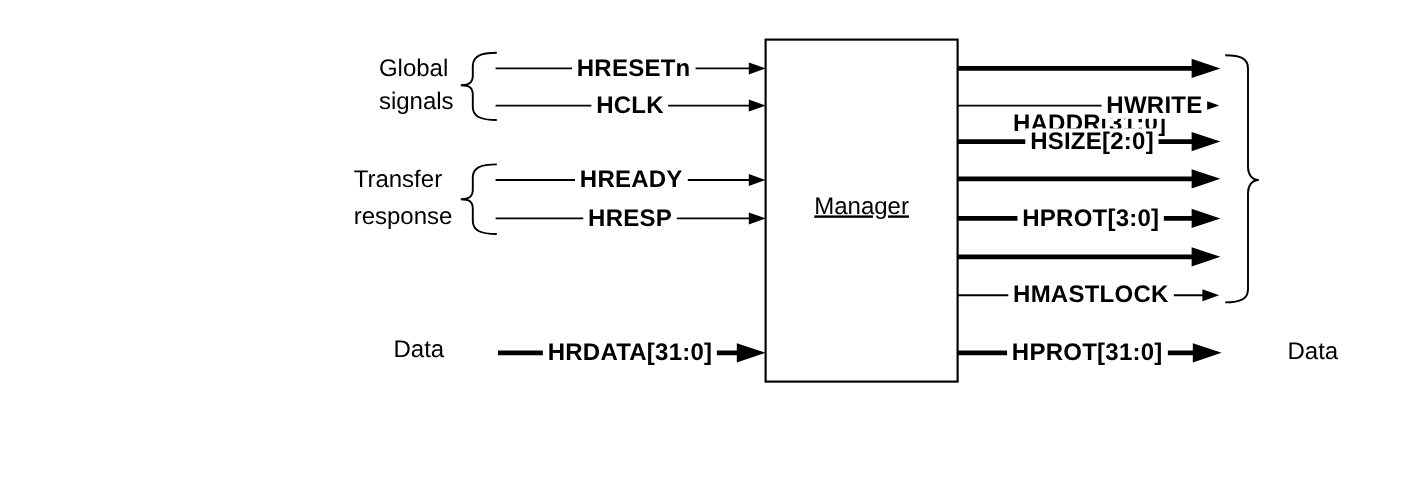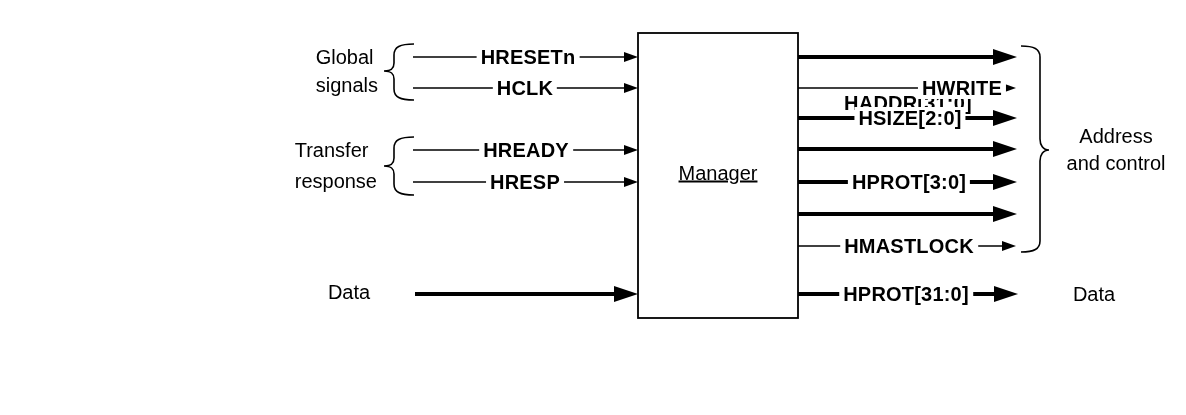--- a/index.html
+++ b/index.html
@@ -124,30 +124,27 @@
   <div class="group-label align-right lh28" style="right:808px; top:71px;">
     <div>Global</div>
     <div>signals</div>
   </div>
   <div class="group-label align-right lh31" style="right:809px; top:166px;">
     <div>Transfer</div>
     <div>response</div>
   </div>
   <span class="label" style="left:349px; top:292px; font-size:20px;">Data</span>
 
-  <div class="group-label align-center lh27" style="left:1116px; top:150px;">
-    <div>Address</div>
-    <div>and control</div>
-  </div>
   <span class="label" style="left:1094px; top:294px; font-size:20px;">Data</span>
 
   <span class="label signal-label" style="left:528px; top:57px;">HRESETn</span>
   <span class="label signal-label" style="left:525px; top:88px;">HCLK</span>
   <span class="label signal-label" style="left:526px; top:150px;">HREADY</span>
   <span class="label signal-label" style="left:525px; top:182px;">HRESP</span>
+  <span class="label signal-label" style="left:525px; top:294px;">HRDATA[31:0]</span>
 
   <span class="label signal-label" style="left:908px; top:67px;margin-top:36px;">HADDR[31:0]</span>
   <span class="label signal-label" style="left:962px; top:88px;">HWRITE</span>
   <span class="label signal-label" style="left:910px; top:118px;">HSIZE[2:0]</span>
   <span class="label signal-label" style="left:909px; top:182px;">HPROT[3:0]</span>
   <span class="label signal-label" style="left:909px; top:246px;">HMASTLOCK</span>
   <span class="label signal-label" style="left:906px; top:294px;">HPROT[31:0]</span>
 
 
 </div>

